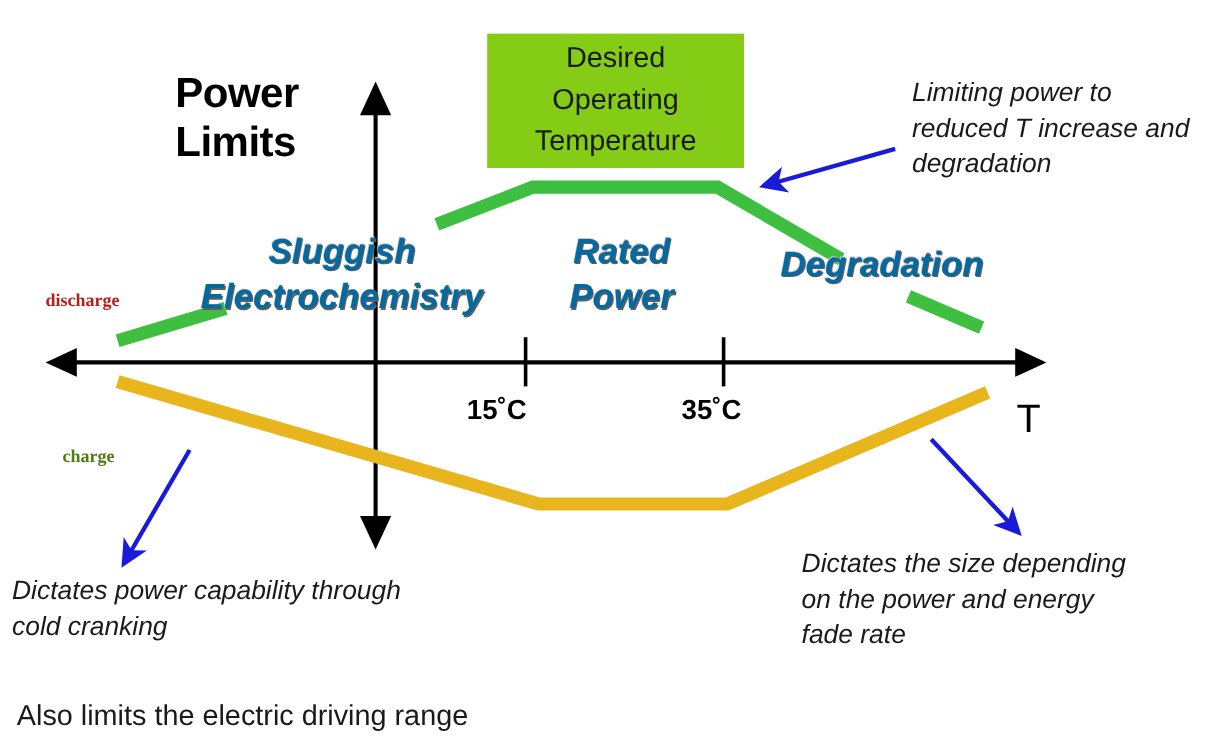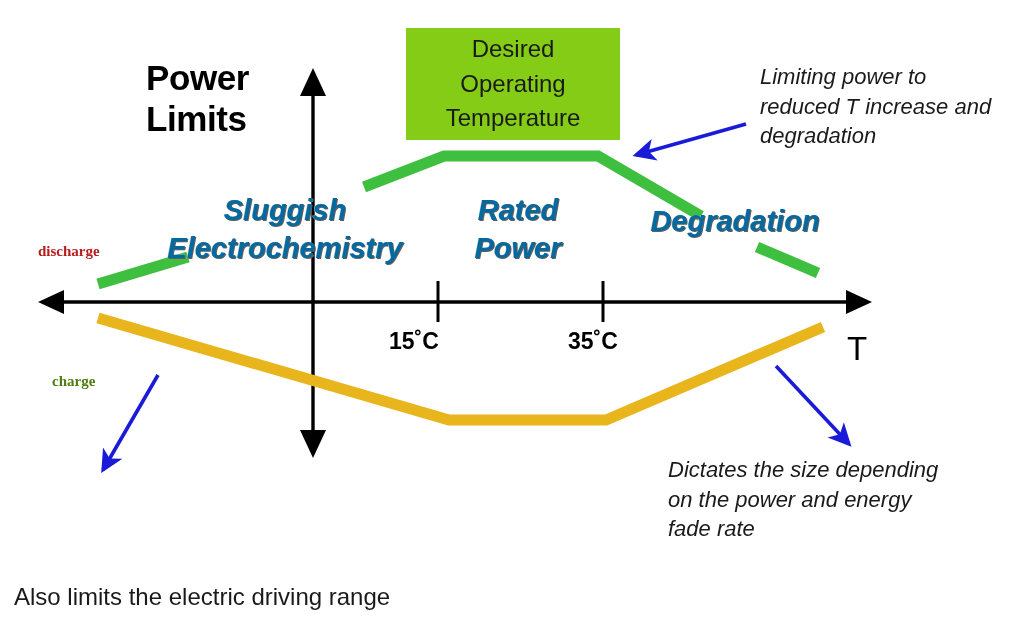--- a/index.html
+++ b/index.html
@@ -181,20 +181,22 @@
   <div class="txt" id="axis-label-t">T</div>
 
   <div class="txt curve-tag" id="tag-discharge">discharge</div>
 
   <div class="txt curve-tag" id="tag-charge">charge</div>
 
   <div class="txt annotation" id="annotation-limiting">Limiting power to
 reduced T increase and
 degradation</div>
 
+  <div class="txt annotation" id="annotation-cold-cranking">Dictates power capability through
+cold cranking</div>
 
   <div class="txt annotation" id="annotation-size-depending">Dictates the size depending
 on the power and energy
 fade rate</div>
 
   <div class="txt" id="annotation-driving-range">Also limits the electric driving range</div>
 
 </div>
 
 </body></html>

